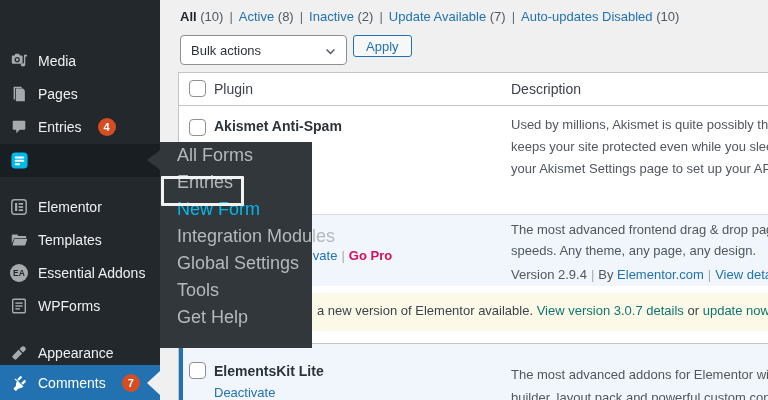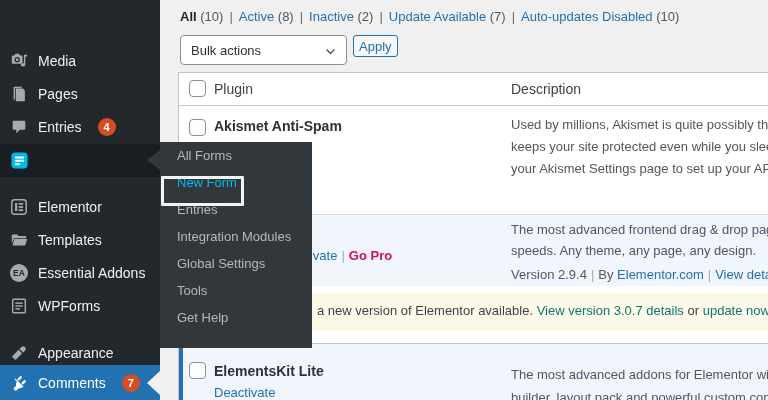--- a/index.html
+++ b/index.html
@@ -21,39 +21,39 @@
     line-height:18px;font-size:11px;font-weight:bold;text-align:center}
   .ea-circle{width:18px;height:18px;border-radius:50%;background:#a7aaad;color:#23282d;
     font-size:8.5px;font-weight:bold;display:flex;align-items:center;justify-content:center}
   .menu-arrow{position:absolute;right:0;top:50%;margin-top:-12px;width:0;height:0;
     border:12px solid transparent;border-right:13px solid #f0f0f1;border-left:none}
 
   
   .flyout{position:absolute;left:160px;top:142px;width:152px;height:206px;background:#32373c;z-index:40}
   .flyout-arrow{position:absolute;left:-13px;top:8px;width:0;height:0;
     border:10px solid transparent;border-right:13px solid #32373c;border-left:none}
-  .fly-item{padding:0 0 0 17px;line-height:27px;font-size:13px;color:#b4b9be;cursor:pointer;white-space:nowrap}
+  .fly-item{padding:0 0 0 17px;line-height:27px;font-size:18px;color:#b4b9be;cursor:pointer;white-space:nowrap}
   .fly-item:first-child{margin-top:9px}
   .fly-item.hl{color:#00b9eb}
   .hl-box{position:absolute;left:161px;top:176px;width:83px;height:30px;
     border:3px solid #f3f3f3;z-index:50;border-radius:1px}
 
   
   .content{position:absolute;left:160px;top:0;width:608px;height:400px;background:#f0f0f1}
   .filters{position:absolute;left:20px;top:9px;font-size:13px;white-space:nowrap;color:#50575e}
   .filters a{color:#2271b1;text-decoration:none;cursor:pointer}
   .filters .on{color:#1d2327;font-weight:bold}
   .filters .cnt{color:#50575e}
   .filters .pipe{color:#646970;margin:0 6px}
 
   .bulk-select{position:absolute;left:20px;top:35px;width:167px;height:30px;background:#fff;
     border:1px solid #8c8f94;border-radius:4px;font-size:13px;color:#2c3338;
     display:flex;align-items:center;padding:0 10px;cursor:pointer}
   .bulk-select .chev{position:absolute;right:9px;top:9px;color:#50575e}
-  .apply-btn{position:absolute;left:193px;top:35px;height:22px;padding:0 5px;background:#f6f7f7;
+  .apply-btn{position:absolute;left:193px;top:35px;height:22px;padding:0 12px;background:#f6f7f7;
     border:1px solid #2271b1;border-radius:3px;color:#2271b1;font-size:13px;
     display:flex;align-items:center;cursor:pointer}
 
   
   .ptable{position:absolute;left:18px;top:72px;width:700px;height:328px;background:#fff;
     border:1px solid #c3c4c7;font-size:13px}
   .thead{position:absolute;left:0;top:0;width:100%;height:33px;border-bottom:1px solid #c3c4c7;
     color:#3c434a;font-size:14px}
   .cb{position:absolute;width:17px;height:17px;border:1px solid #8c8f94;border-radius:4px;
     background:#fff;cursor:pointer}
@@ -244,22 +244,22 @@
         <span class="pos" style="left:35px;top:41px"><a class="blu">Deactivate</a></span>
         <span class="pos dline" style="left:332px;top:23px">The most advanced addons for Elementor with</span>
         <span class="pos dline" style="left:332px;top:46px">builder, layout pack and powerful custom cont</span>
       </div>
     </div>
   </main>
 
   <div class="flyout">
     <span class="flyout-arrow"></span>
     <div class="fly-item">All Forms</div>
+    <div class="fly-item">Entries</div>
     <div class="fly-item hl">New Form</div>
-    <div class="fly-item">Entries</div>
     <div class="fly-item">Integration Modules</div>
     <div class="fly-item">Global Settings</div>
     <div class="fly-item">Tools</div>
     <div class="fly-item">Get Help</div>
   </div>
 
   <div class="hl-box"></div>
 
 </div>
 

